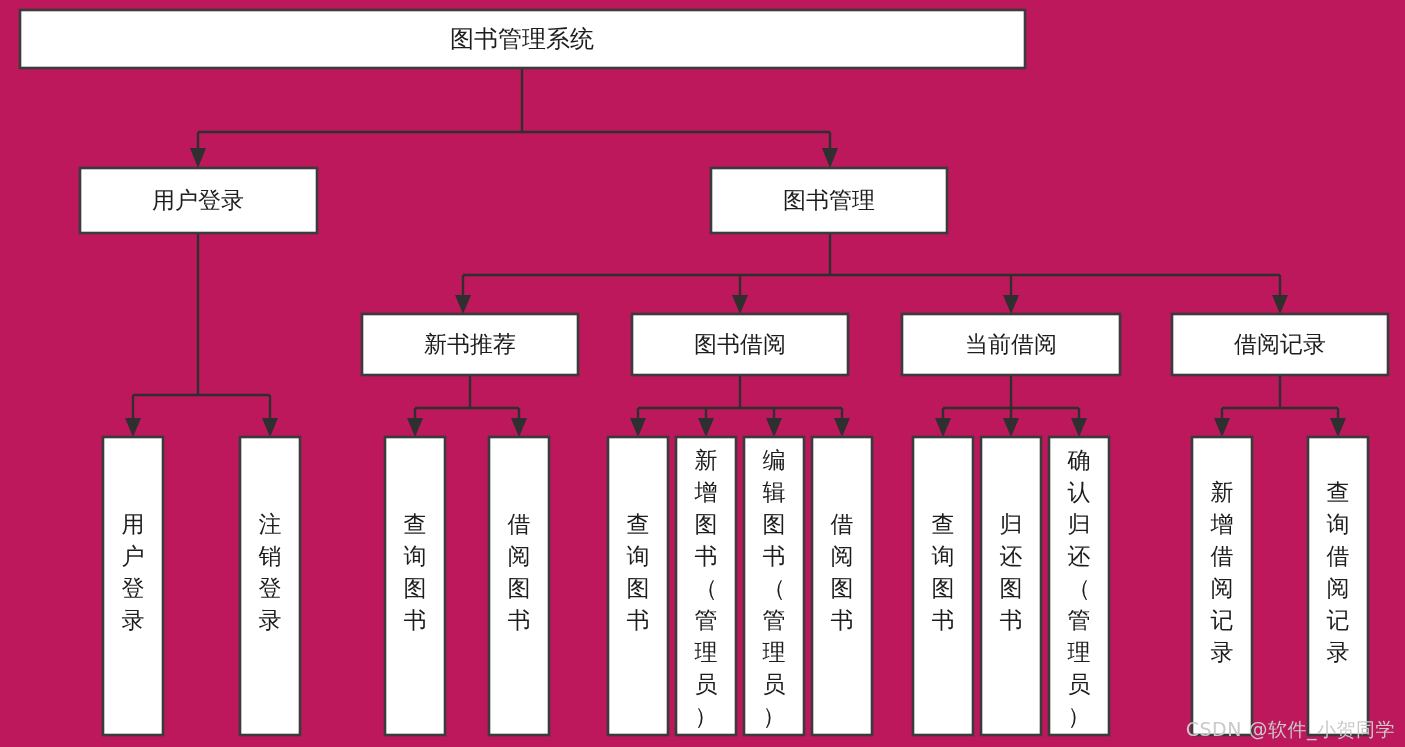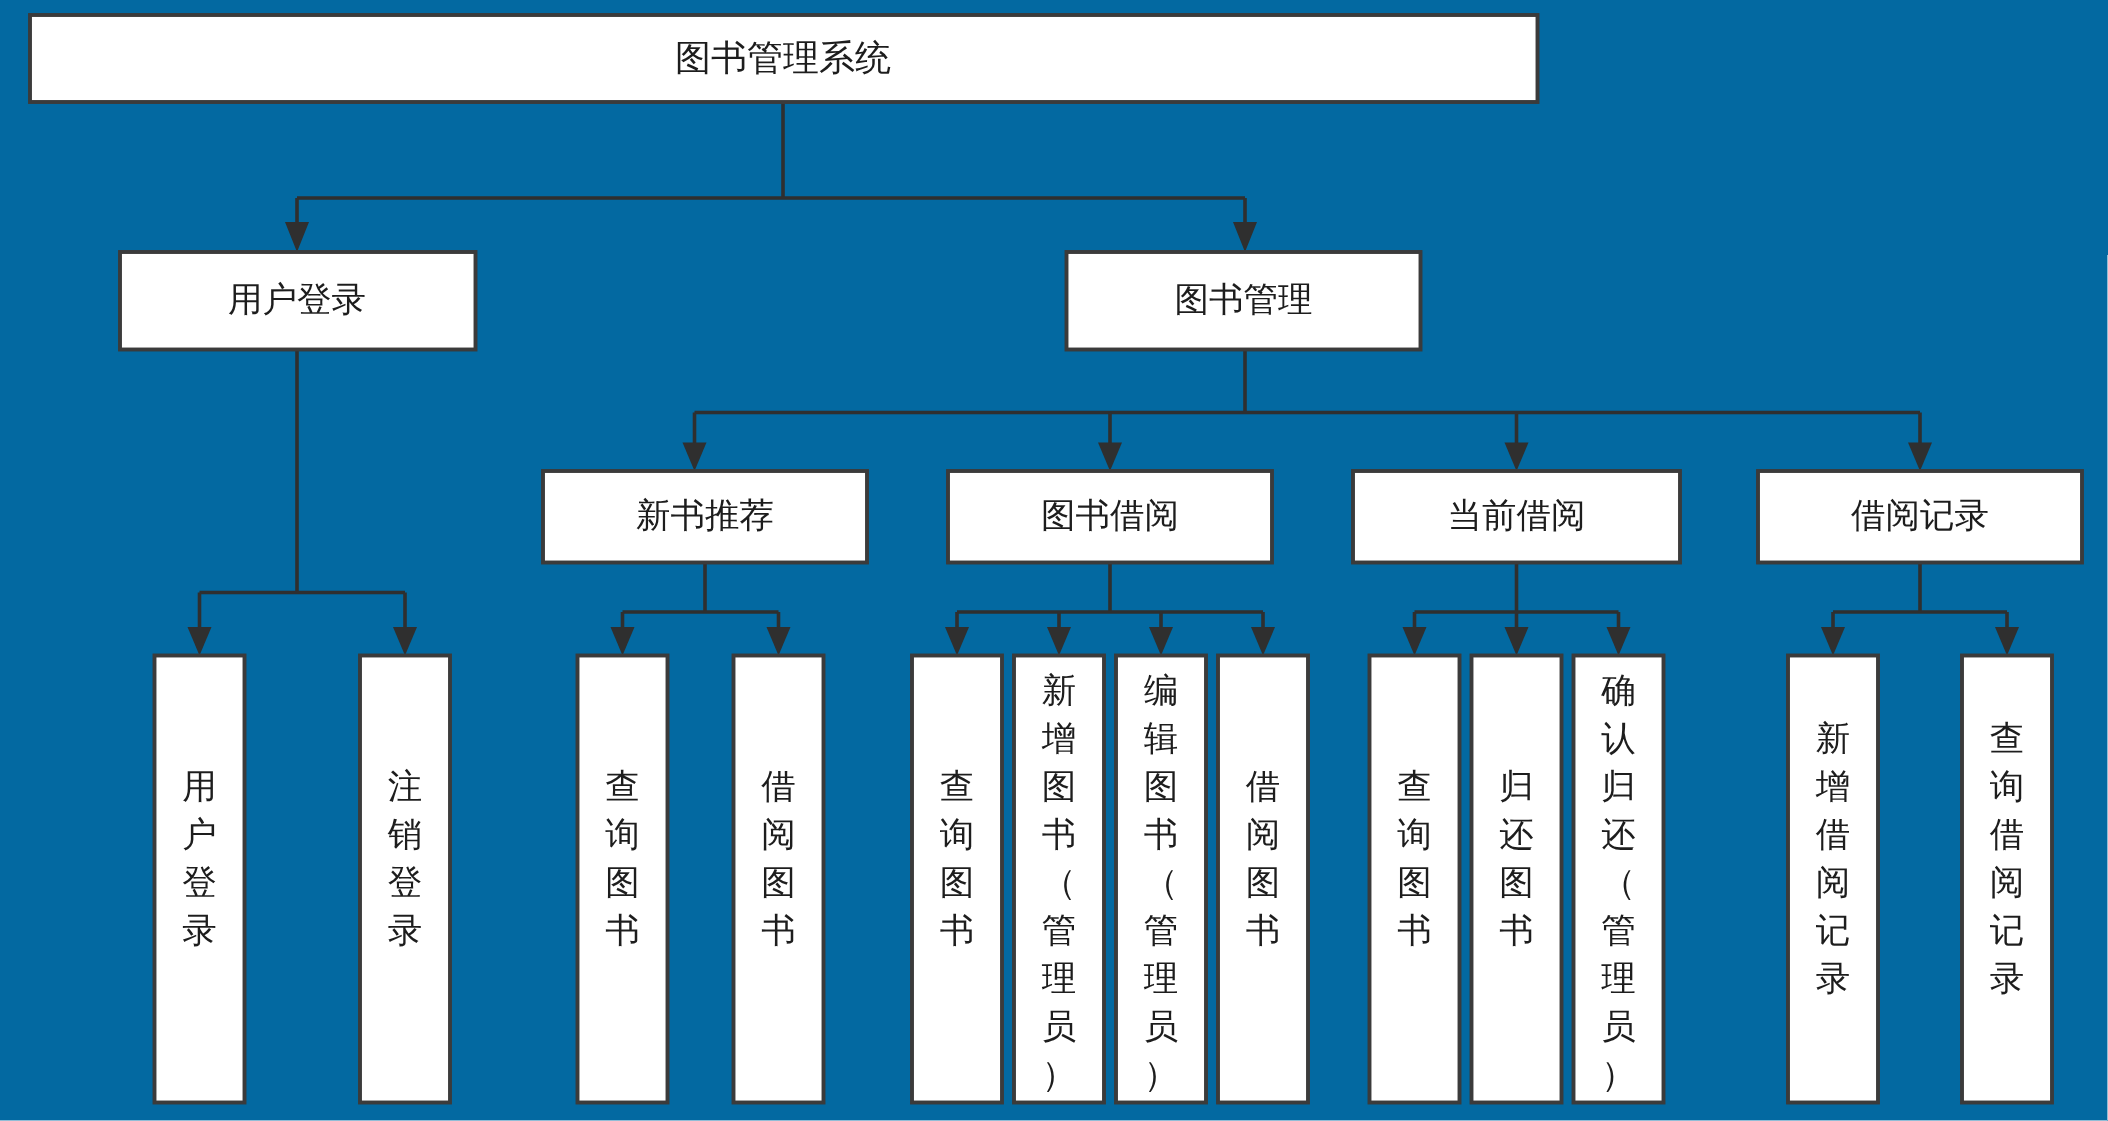--- a/index.html
+++ b/index.html
@@ -7,21 +7,21 @@
     padding: 0;
     background: #ffffff;
   }
   body {
     font-family: "DejaVu Sans", "Liberation Sans", sans-serif;
   }
   #stage {
     position: relative;
     width: 1405px;
     height: 747px;
-    background: #0369a1;
+    background: #be185d;
     overflow: hidden;
   }
   svg#diagram {
     position: absolute;
     left: 0;
     top: 0;
     width: 1405px;
     height: 747px;
   }
   .node-box {
@@ -244,14 +244,15 @@
         <text class="leaf-label" x="1222" y="500"><tspan x="1222" dy="0">新</tspan><tspan x="1222" dy="32">增</tspan><tspan x="1222" dy="32">借</tspan><tspan x="1222" dy="32">阅</tspan><tspan x="1222" dy="32">记</tspan><tspan x="1222" dy="32">录</tspan></text>
       </g>
       <g>
         <rect class="leaf-box" x="1308" y="437" width="60" height="298"></rect>
         <text class="leaf-label" x="1338" y="500"><tspan x="1338" dy="0">查</tspan><tspan x="1338" dy="32">询</tspan><tspan x="1338" dy="32">借</tspan><tspan x="1338" dy="32">阅</tspan><tspan x="1338" dy="32">记</tspan><tspan x="1338" dy="32">录</tspan></text>
       </g>
     </g>
 
   </svg>
 
+  <div class="watermark">CSDN @软件_小贺同学</div>
 
 </div>
 
 </body></html>

